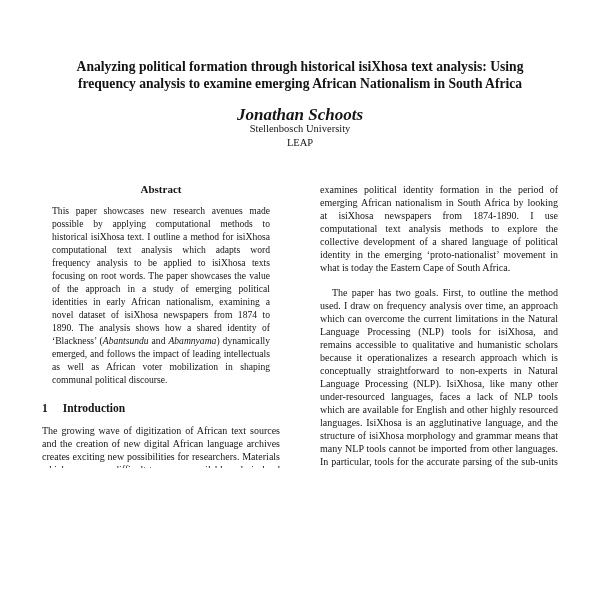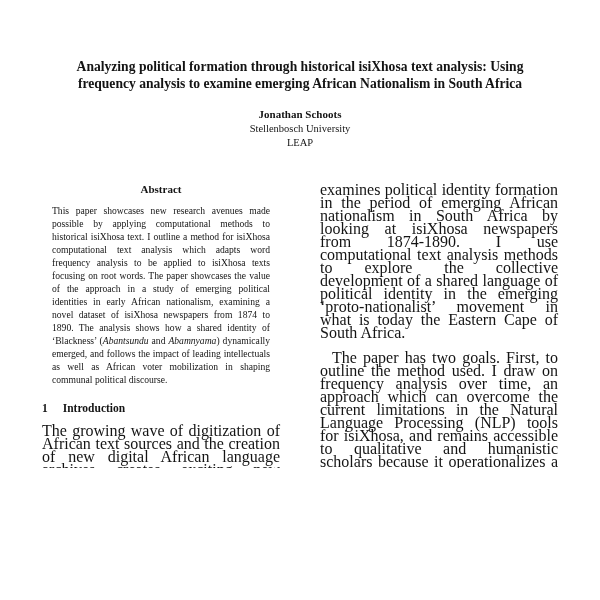--- a/index.html
+++ b/index.html
@@ -18,21 +18,21 @@
   }
   .title {
     font-size: 13.6px;
     font-weight: bold;
     line-height: 17px;
     text-align: center;
     max-width: 484px;
     margin: 0 auto 15px auto;
   }
   .author-block { text-align: center; margin-bottom: 34px; }
-  .author-name { font-size: 11px; font-weight: bold; line-height: 15px; }
+  .author-name { font-size: 17px; font-weight: bold; line-height: 15px; font-style: italic; }
   .affil { font-size: 10.5px; line-height: 13.5px; }
   .email {
     font-family: "DejaVu Sans Mono", "Liberation Mono", monospace;
     font-size: 9.5px;
     line-height: 15px;
   }
   .columns { display: flex; gap: 40px; align-items: flex-start; }
   .col { width: 245px; }
   .abstract-heading {
     text-align: center;
@@ -49,21 +49,21 @@
   }
   .abstract-text i { font-style: italic; }
   .section-heading {
     font-size: 11.5px;
     font-weight: bold;
     line-height: 14px;
     margin: 15px 0 9px 0;
   }
   .sec-num { display: inline-block; margin-right: 15px; }
   .body-text {
-    font-size: 16px;
+    font-size: 10px;
     line-height: 13px;
     text-align: justify;
   }
   .para-indent { text-indent: 12px; margin-top: 12px; }
 </style>
 </head>
 <body>
 
 <div class="page">
 

